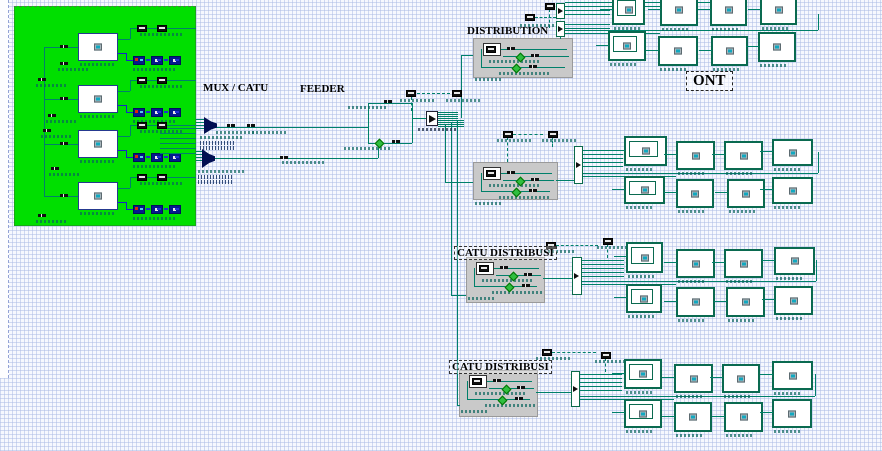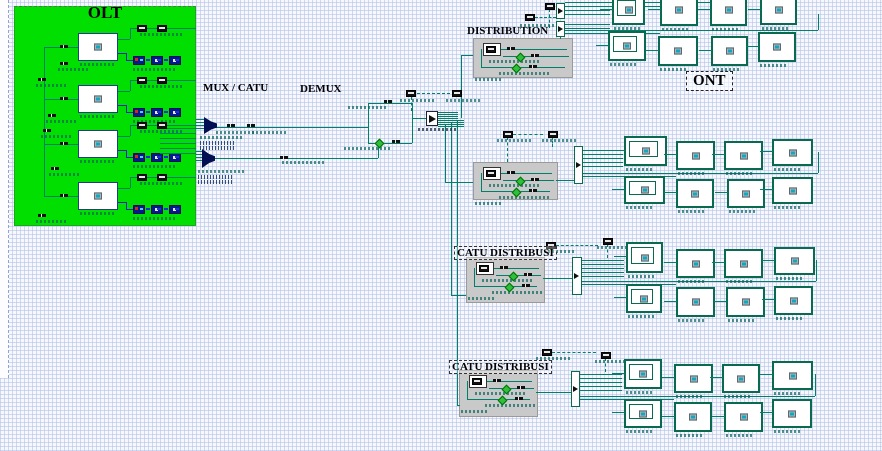--- a/index.html
+++ b/index.html
@@ -60,23 +60,22 @@
   .rxbox.r::after{content:'';position:absolute;right:1px;top:2px;width:3px;height:2px;background:#55d0e8;}
   .rxbox.wdot::before{content:'';position:absolute;left:3px;top:2px;width:3px;height:3px;background:#e8e8e8;}
   .bdash{position:absolute;width:4px;height:2px;background:#2030d0;z-index:4;}
 </style>
 </head>
 <body>
 
 <div id="cv">
   <div class="leftstrip"></div>
   <div class="oltgreen"></div>
-  <div class="lbl" style="left:14px;top:4px;width:182px;text-align:center;font-size:17px">OLT</div>
   <div class="lbl" style="left:203px;top:82px;font-size:11px">MUX / CATU</div>
-  <div class="lbl" style="left:300px;top:83px;font-size:11px">DEMUX</div>
+  <div class="lbl" style="left:300px;top:83px;font-size:11px">FEEDER</div>
   <div class="lbl" style="left:467px;top:25px;font-size:11px">DISTRIBUTION</div>
   <div class="lbl ontlbl" style="left:686px;top:71px;font-size:15px">ONT</div>
   <div class="lbl dashedlbl" style="left:454px;top:246px;font-size:11px">CATU DISTRIBUSI</div>
   <div class="lbl dashedlbl" style="left:449px;top:360px;font-size:11px">CATU DISTRIBUSI</div>
 <div class="oltbox" style="left: 78px; top: 33px; width: 40px; height: 28px; position: absolute;">
       <div class="chip"></div>
     </div>
     <div class="w " style="left: 118px; top: 39px; width: 12px; height: 1px; position: absolute;"></div>
     <div class="w " style="left: 130px; top: 28px; width: 1px; height: 11px; position: absolute;"></div>
     <div class="w " style="left: 130px; top: 28px; width: 66px; height: 1px; position: absolute;"></div>

